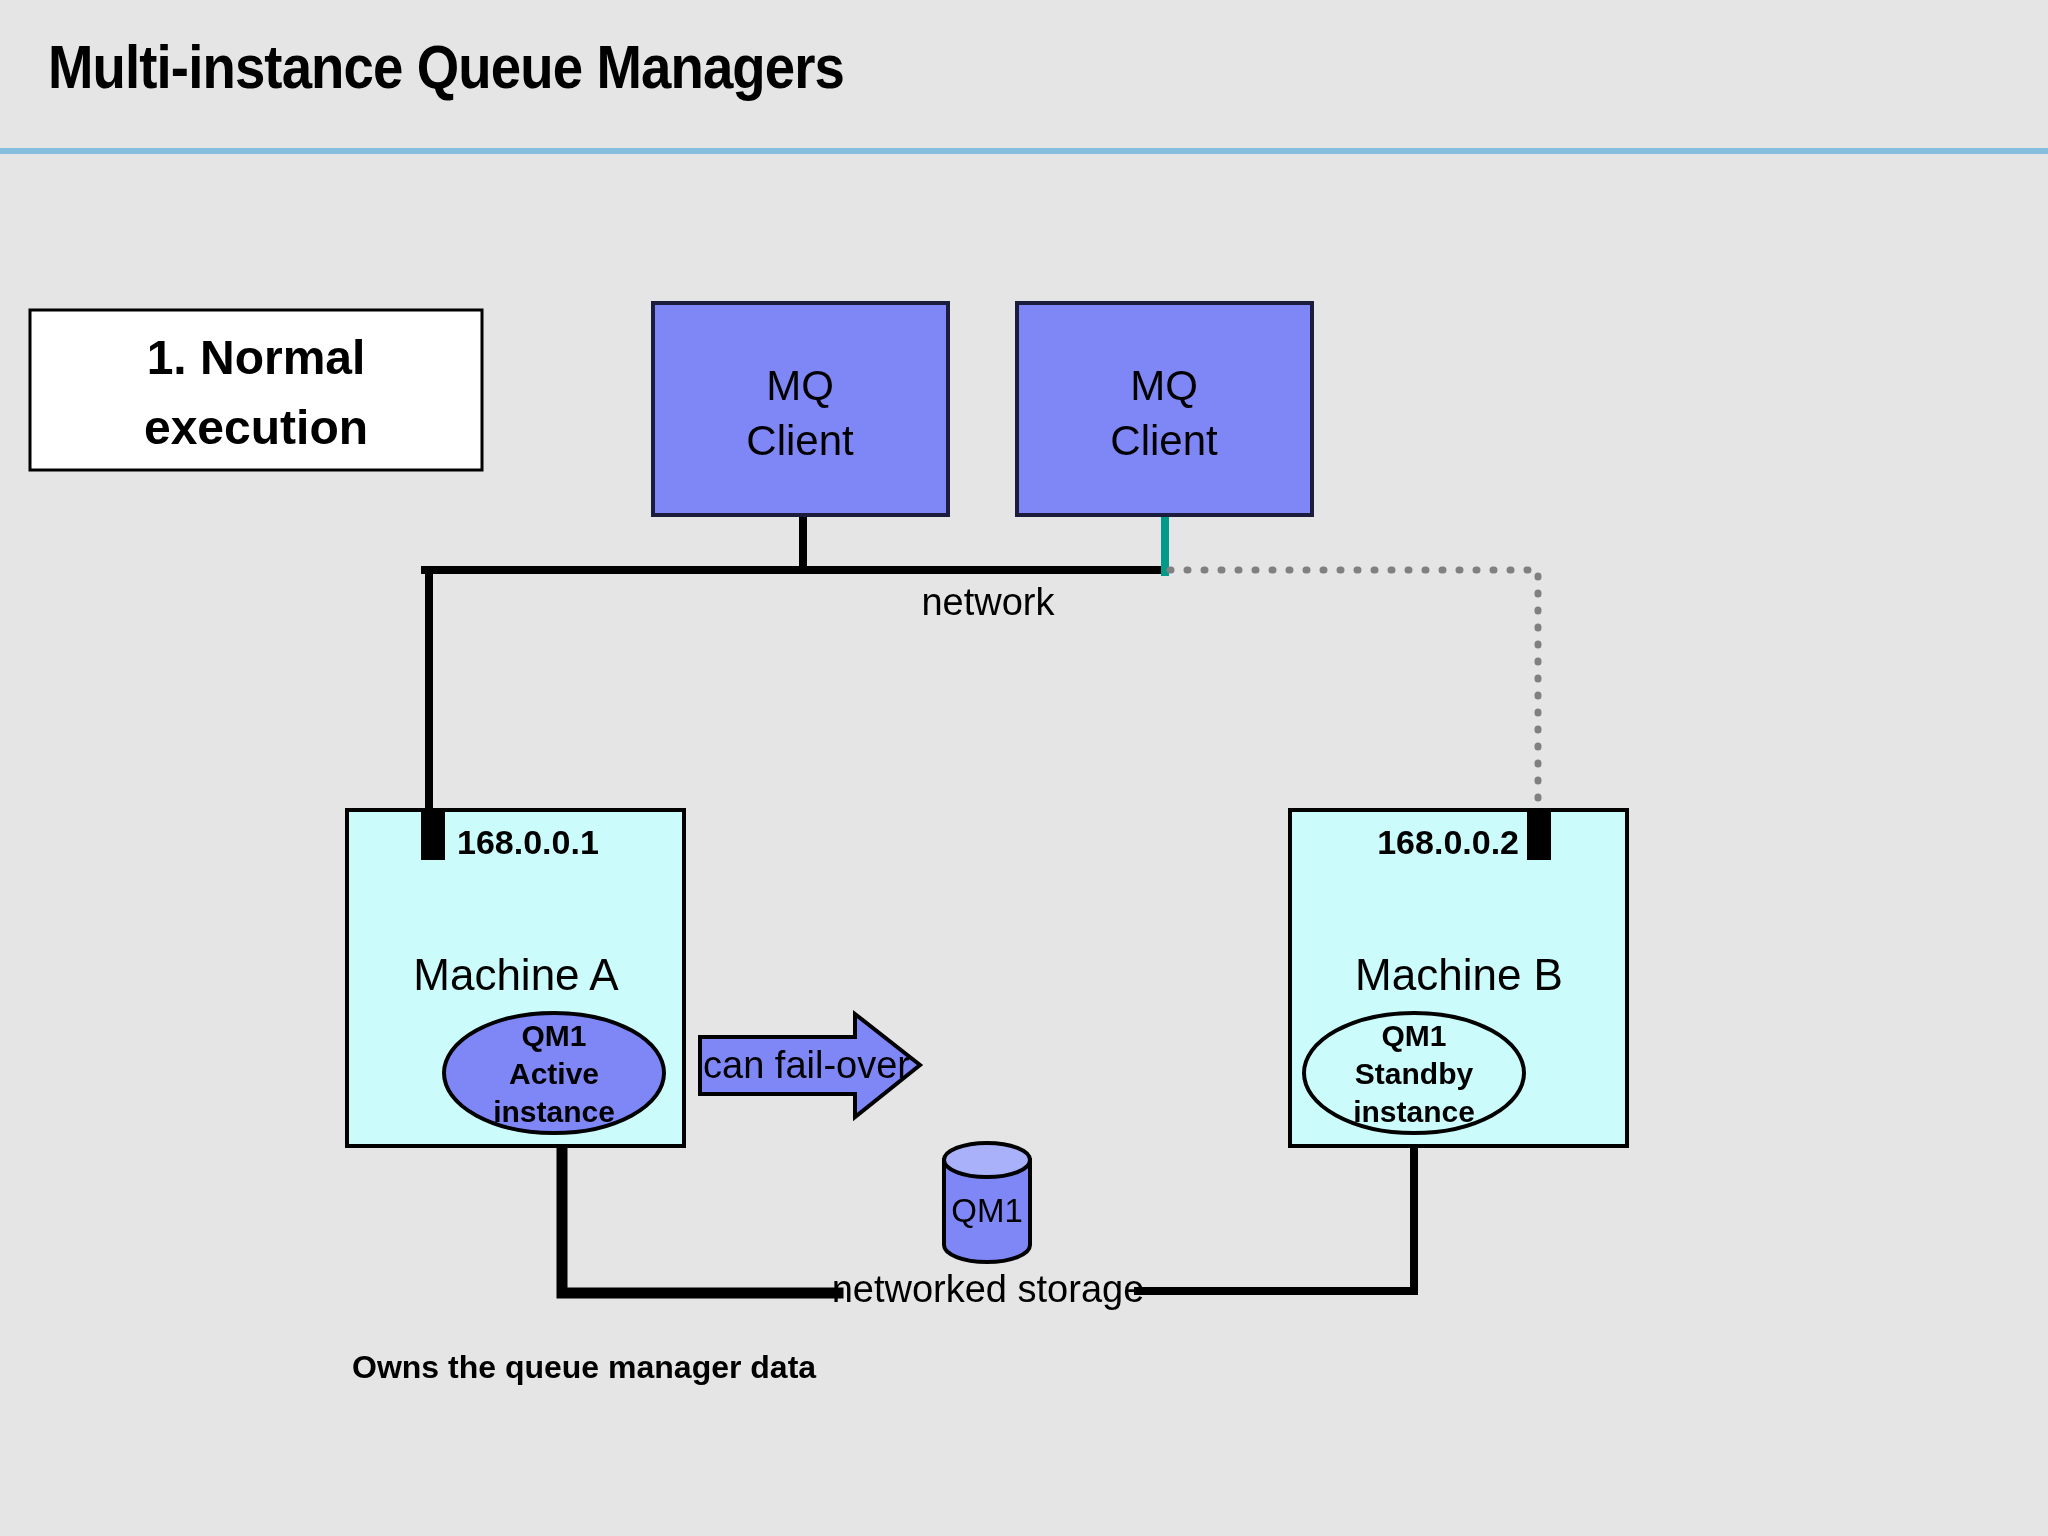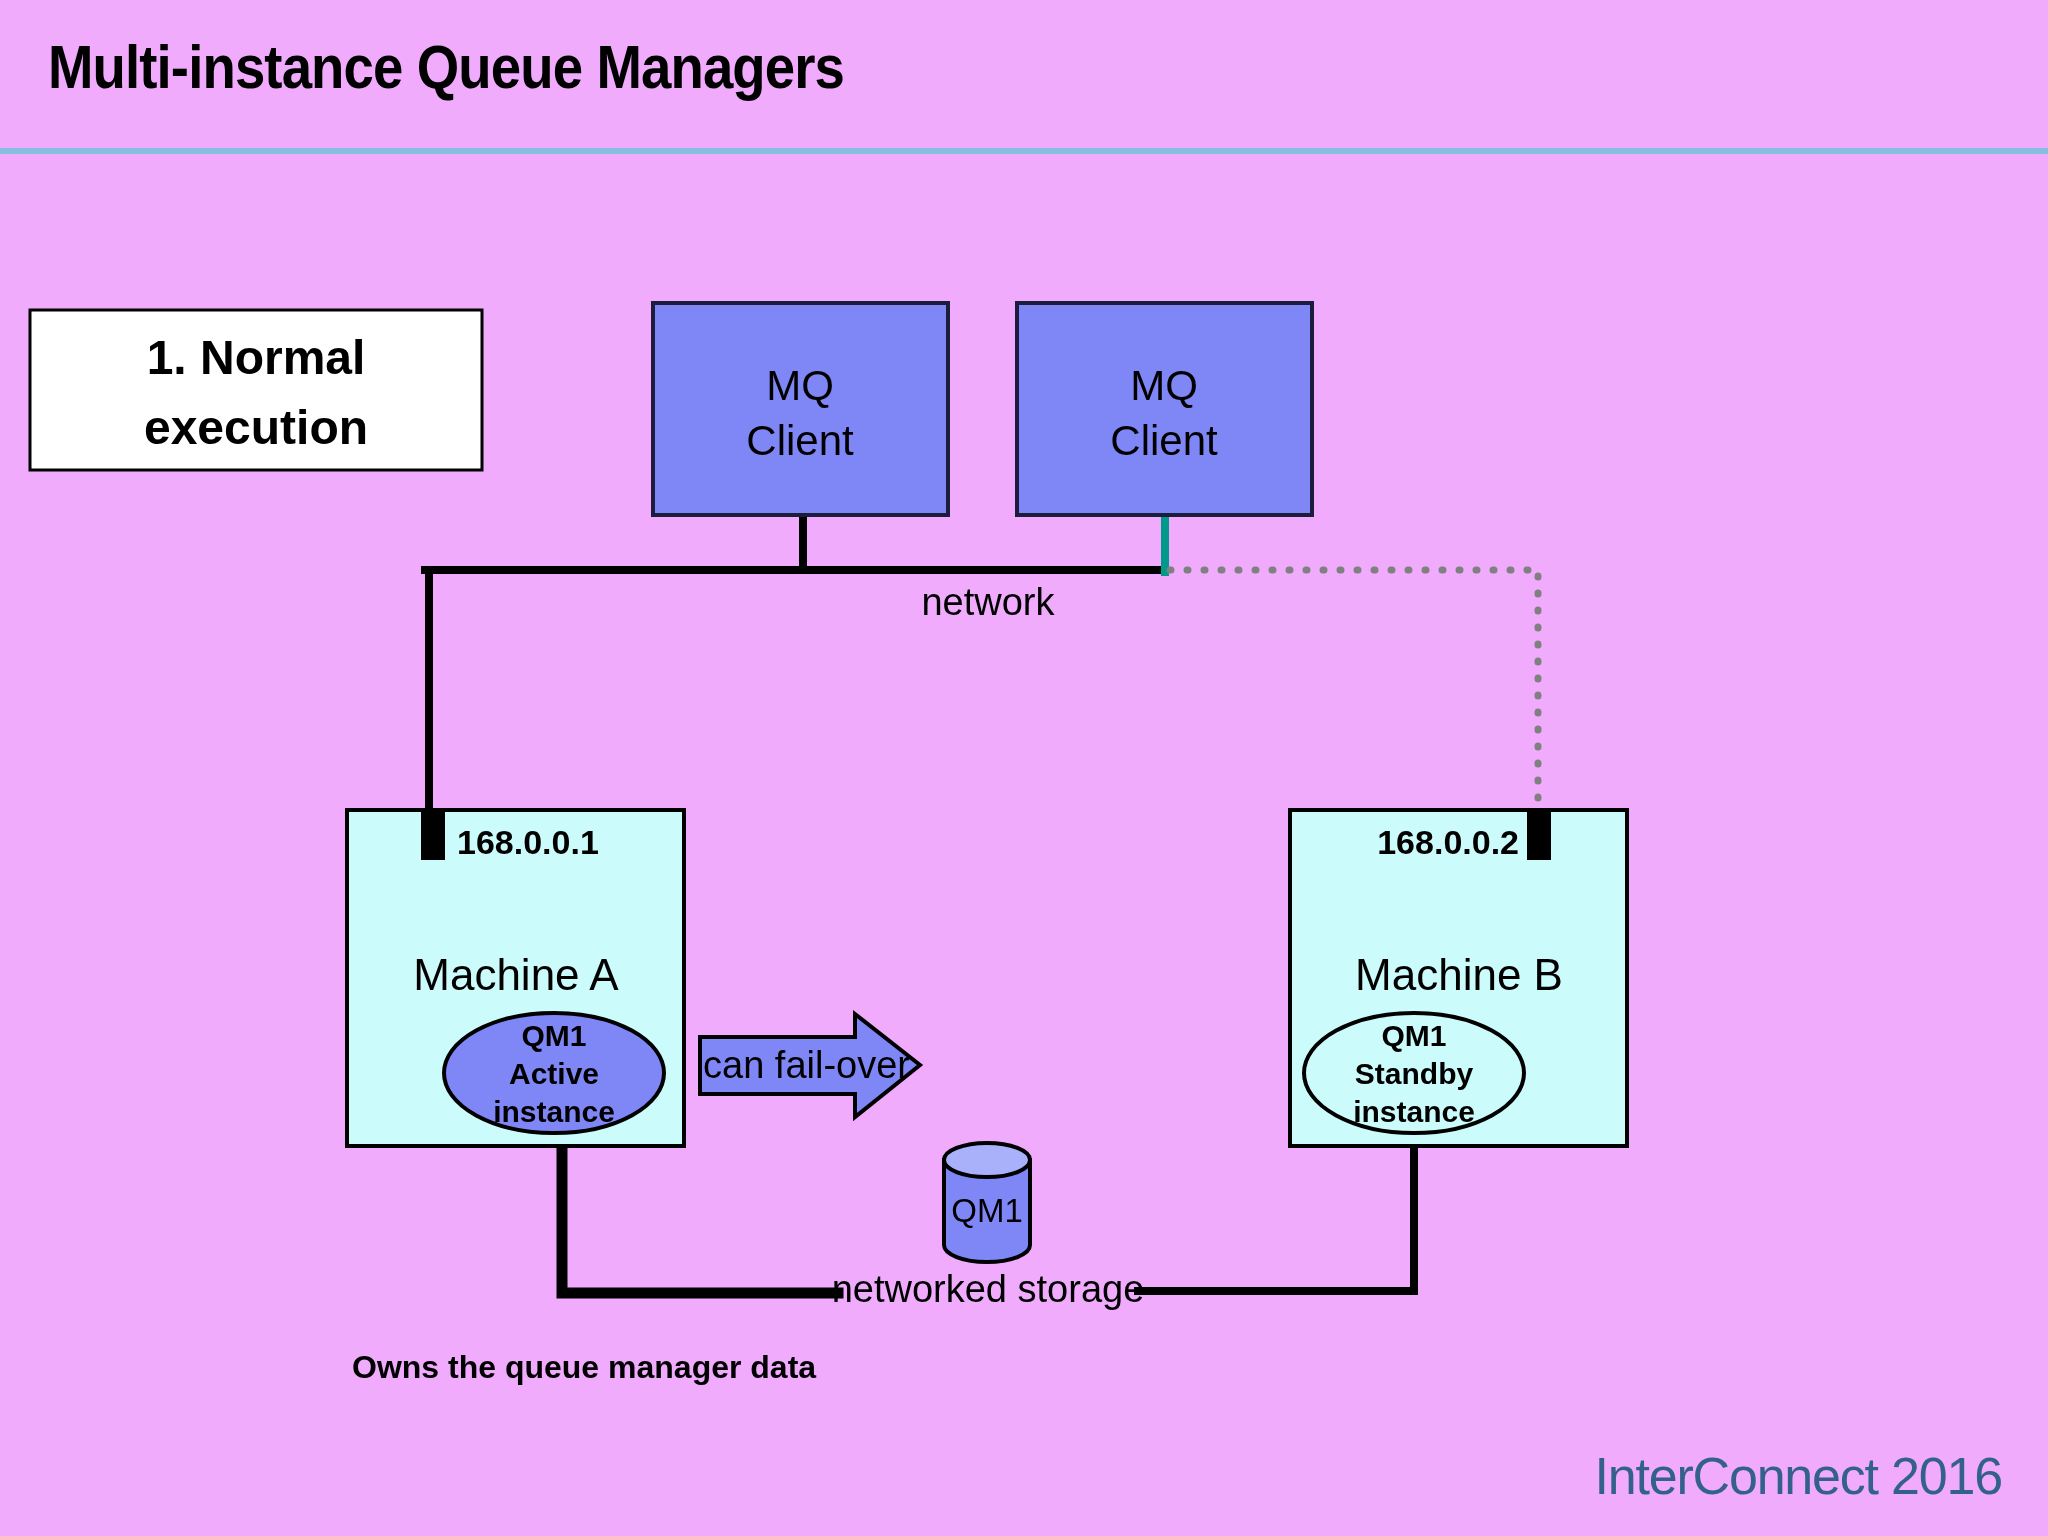--- a/index.html
+++ b/index.html
@@ -7,21 +7,21 @@
     padding: 0;
     background: #ffffff;
   }
   body {
     font-family: "Liberation Sans", sans-serif;
   }
   #slide {
     position: relative;
     width: 2048px;
     height: 1536px;
-    background: #f0abfc;
+    background: #e5e5e5;
     overflow: hidden;
   }
 
   
   #slide-title {
     position: absolute;
     left: 48px;
     top: 30px;
     font-family: "Liberation Sans", sans-serif;
     font-weight: bold;
@@ -133,15 +133,14 @@
 
     <ellipse cx="987" cy="1160" rx="43" ry="17" fill="#aab1fb" stroke="#000000" stroke-width="4"></ellipse>
     <text class="t-plain" x="987" y="1222" font-size="33" text-anchor="middle">QM1</text>
 
     <text class="t-plain" x="988" y="1302" font-size="38" text-anchor="middle">networked storage</text>
 
     <text class="t-bold" x="352" y="1378" font-size="32" text-anchor="start">Owns the queue manager data</text>
 
   </svg>
 
-  <div id="footer-logo">InterConnect 2016</div>
 
 </div>
 
 </body></html>

